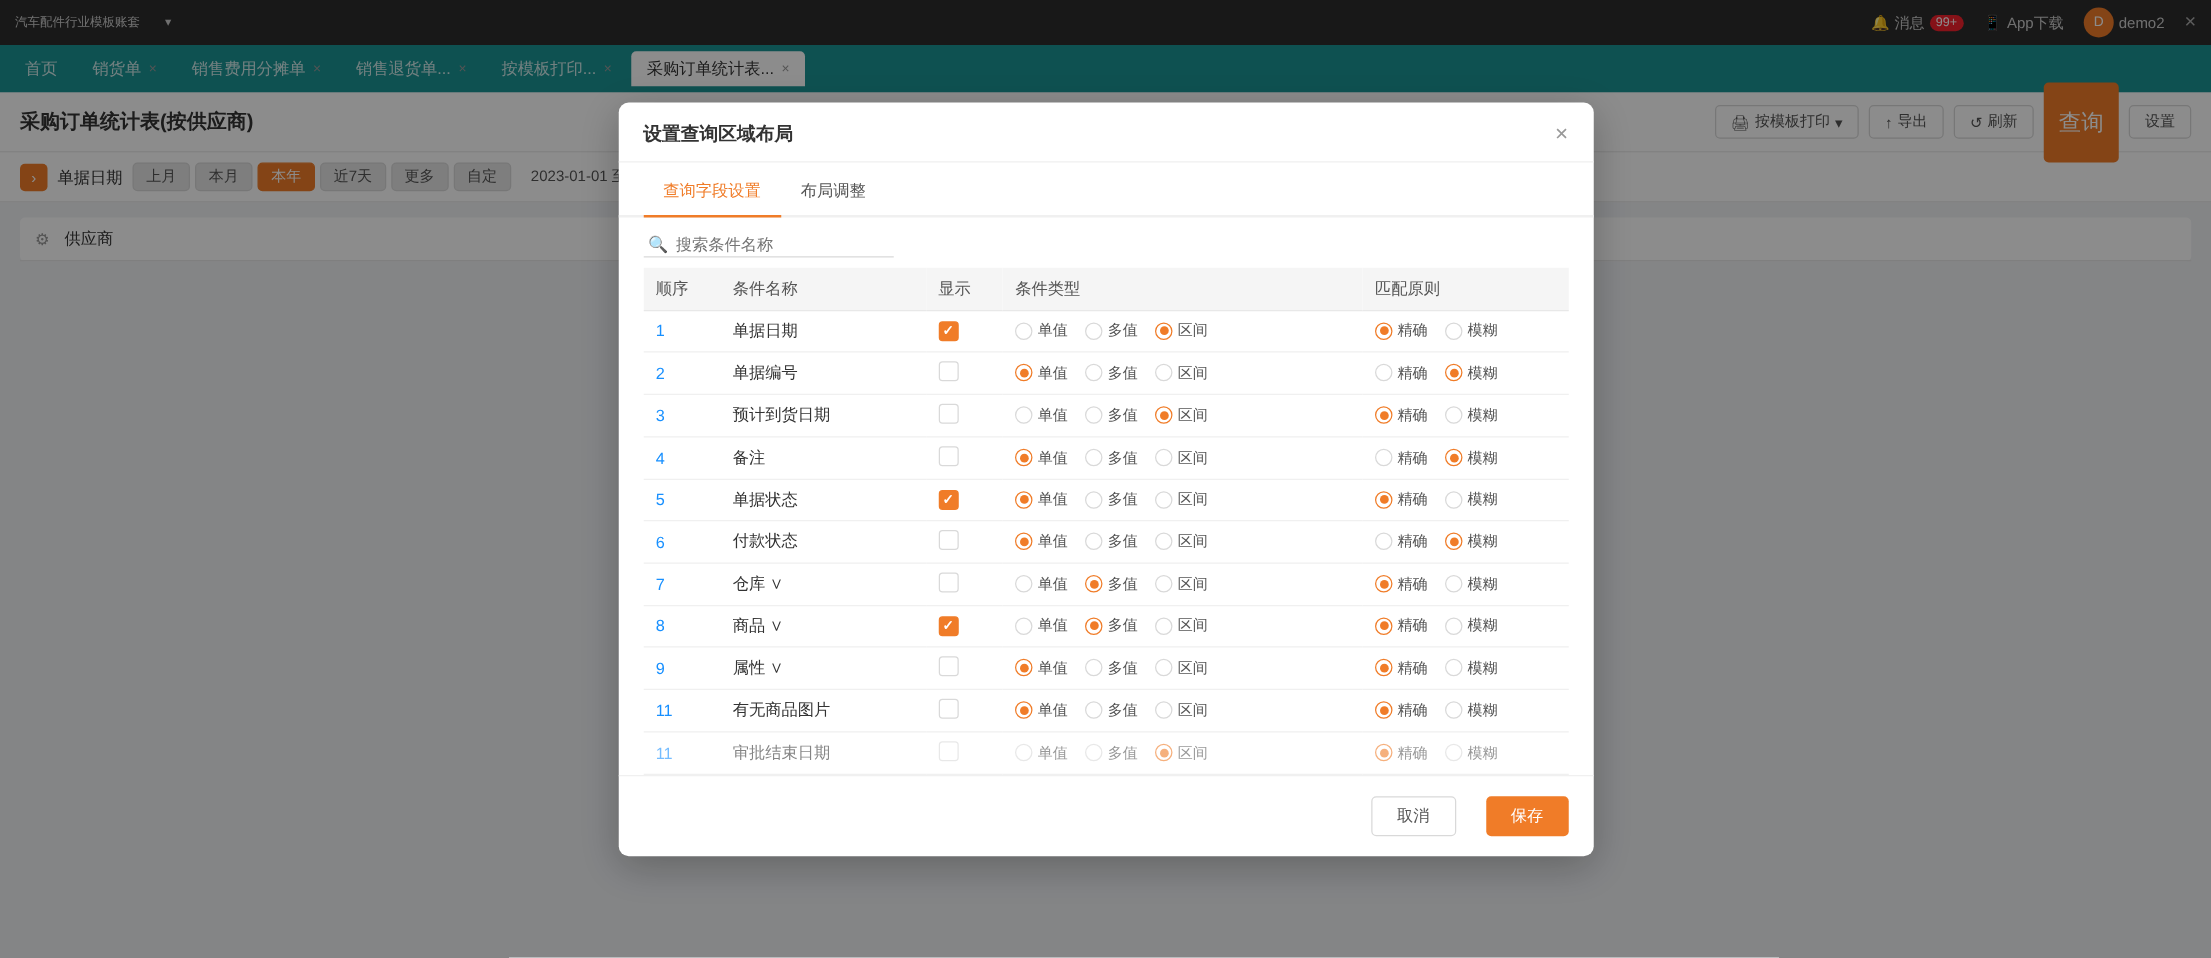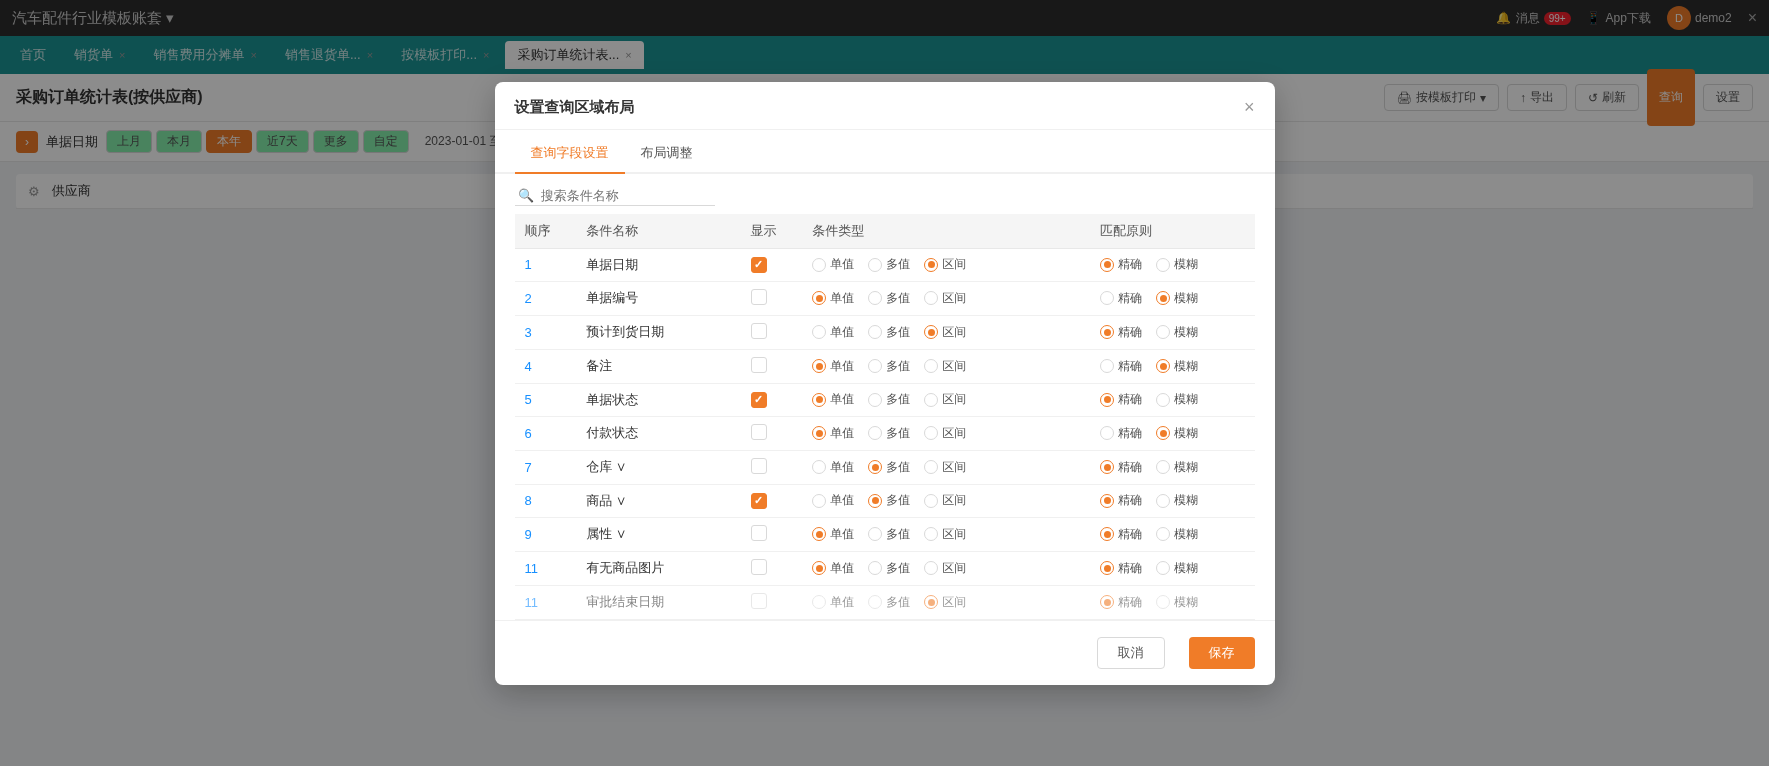--- a/index.html
+++ b/index.html
@@ -8,21 +8,21 @@
     
     .top-bar {
       height: 36px;
       background: #2d2d2d;
       display: flex;
       align-items: center;
       justify-content: space-between;
       padding: 0 12px;
       color: #ccc;
     }
-    .top-bar-left { font-size: 15px; display: flex; align-items: center; gap: 4px; }
+    .top-bar-left { font-size: 10px; display: flex; align-items: center; gap: 20px; }
     .top-bar-right { display: flex; align-items: center; gap: 16px; font-size: 12px; }
     .top-bar-right .badge { background: #f5222d; color: #fff; border-radius: 8px; padding: 1px 5px; font-size: 10px; }
     .top-bar-right .close-x { color: #aaa; cursor: pointer; font-size: 16px; }
 
     
     .tab-bar {
       height: 38px;
       background: #1a9494;
       display: flex;
       align-items: center;
@@ -54,35 +54,35 @@
       background: #fff;
       display: flex;
       align-items: center;
       justify-content: space-between;
       padding: 0 16px;
       border-bottom: 1px solid #e8e8e8;
     }
     .page-title { font-size: 16px; font-weight: bold; color: #333; }
     .header-actions { display: flex; align-items: center; gap: 8px; }
     .btn-outline { border: 1px solid #d9d9d9; background: #fff; padding: 4px 12px; border-radius: 4px; cursor: pointer; font-size: 12px; color: #555; display: flex; align-items: center; gap: 4px; }
-    .btn-primary { background: #f07c28; color: #fff; border: none; padding: 20px 12px; border-radius: 4px; cursor: pointer; font-size: 12px; }
+    .btn-primary { background: #f07c28; color: #fff; border: none; padding: 20px 12px; border-radius: 4px; cursor: pointer; font-size: 18px; }
 
     
     .filter-bar {
       background: #fff;
       padding: 8px 16px;
       display: flex;
       align-items: center;
       gap: 8px;
       border-bottom: 1px solid #e8e8e8;
     }
     .filter-toggle { background: #f07c28; color: #fff; border: none; width: 22px; height: 22px; border-radius: 4px; cursor: pointer; font-size: 12px; display: flex; align-items: center; justify-content: center; }
     .filter-label { font-size: 13px; color: #333; }
     .filter-btns { display: flex; gap: 4px; }
-    .filter-btn { border: 1px solid #d9d9d9; background: #86efac; padding: 2px 10px; border-radius: 4px; cursor: pointer; font-size: 12px; color: #555; }
+    .filter-btn { border: 1px solid #d9d9d9; background: #e5e5e5; padding: 2px 10px; border-radius: 4px; cursor: pointer; font-size: 12px; color: #555; }
     .filter-btn.active { background: #f07c28; color: #fff; border-color: #f07c28; }
     .filter-date-range { font-size: 12px; color: #555; margin-left: 8px; }
 
     
     .main-content {
       padding: 12px 16px;
       background: #f0f2f5;
       min-height: calc(100vh - 122px);
       position: relative;
     }

